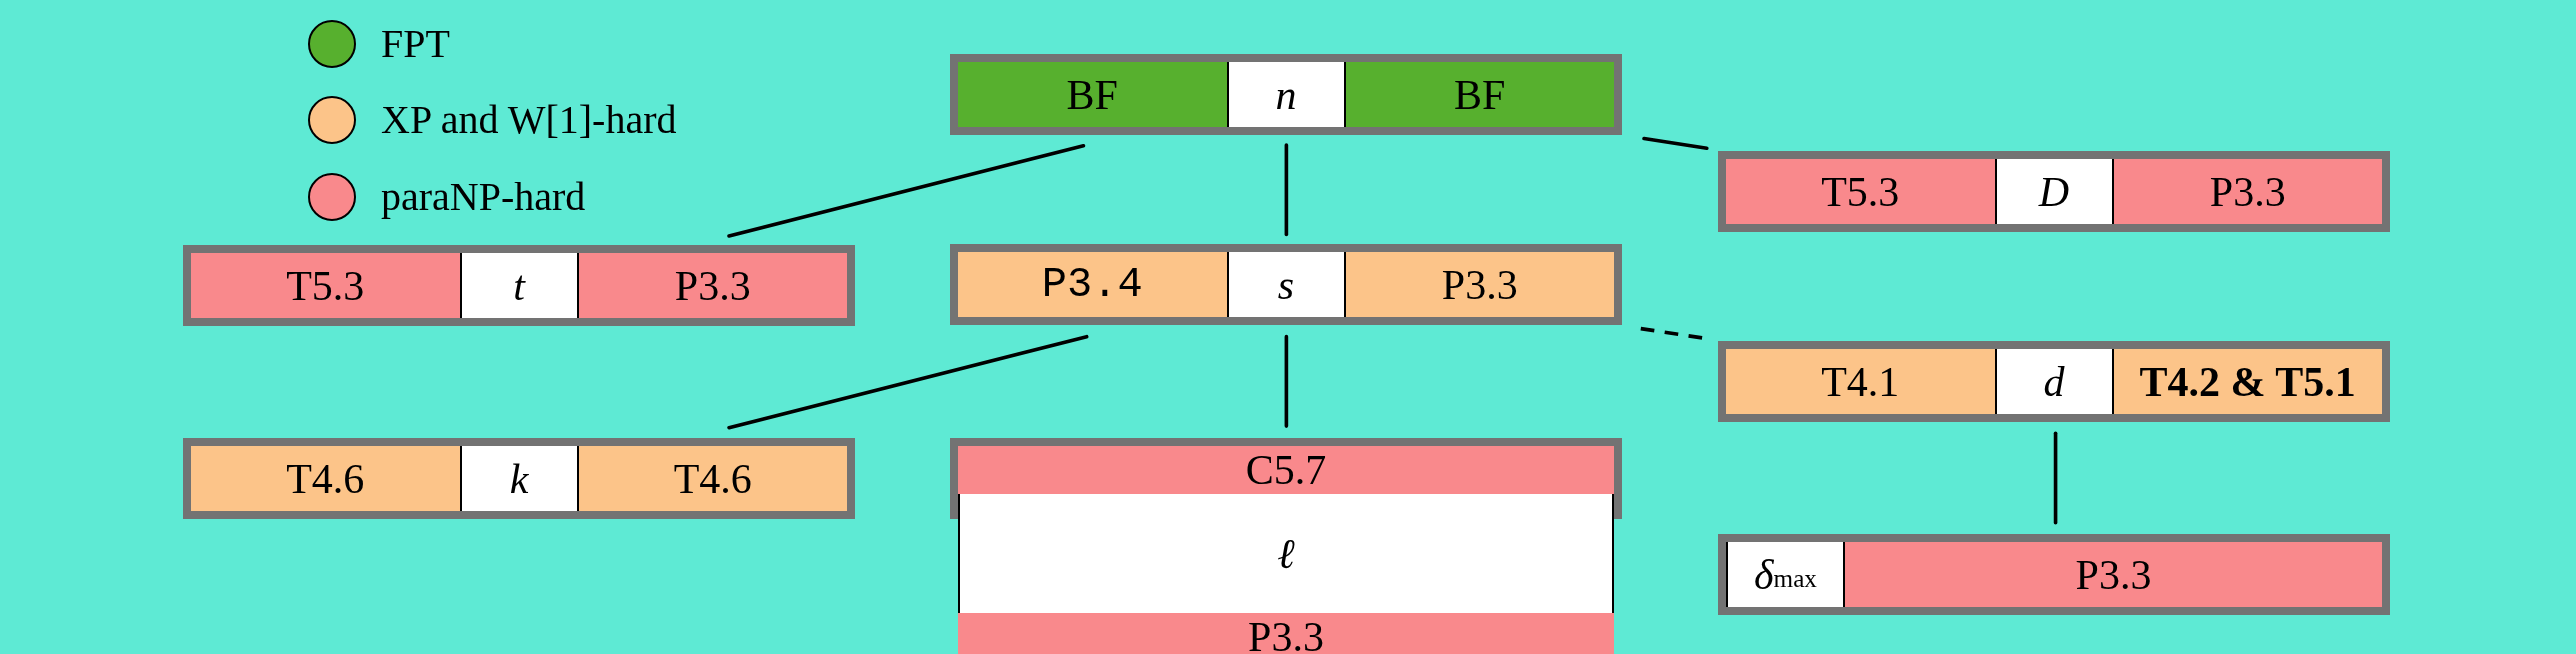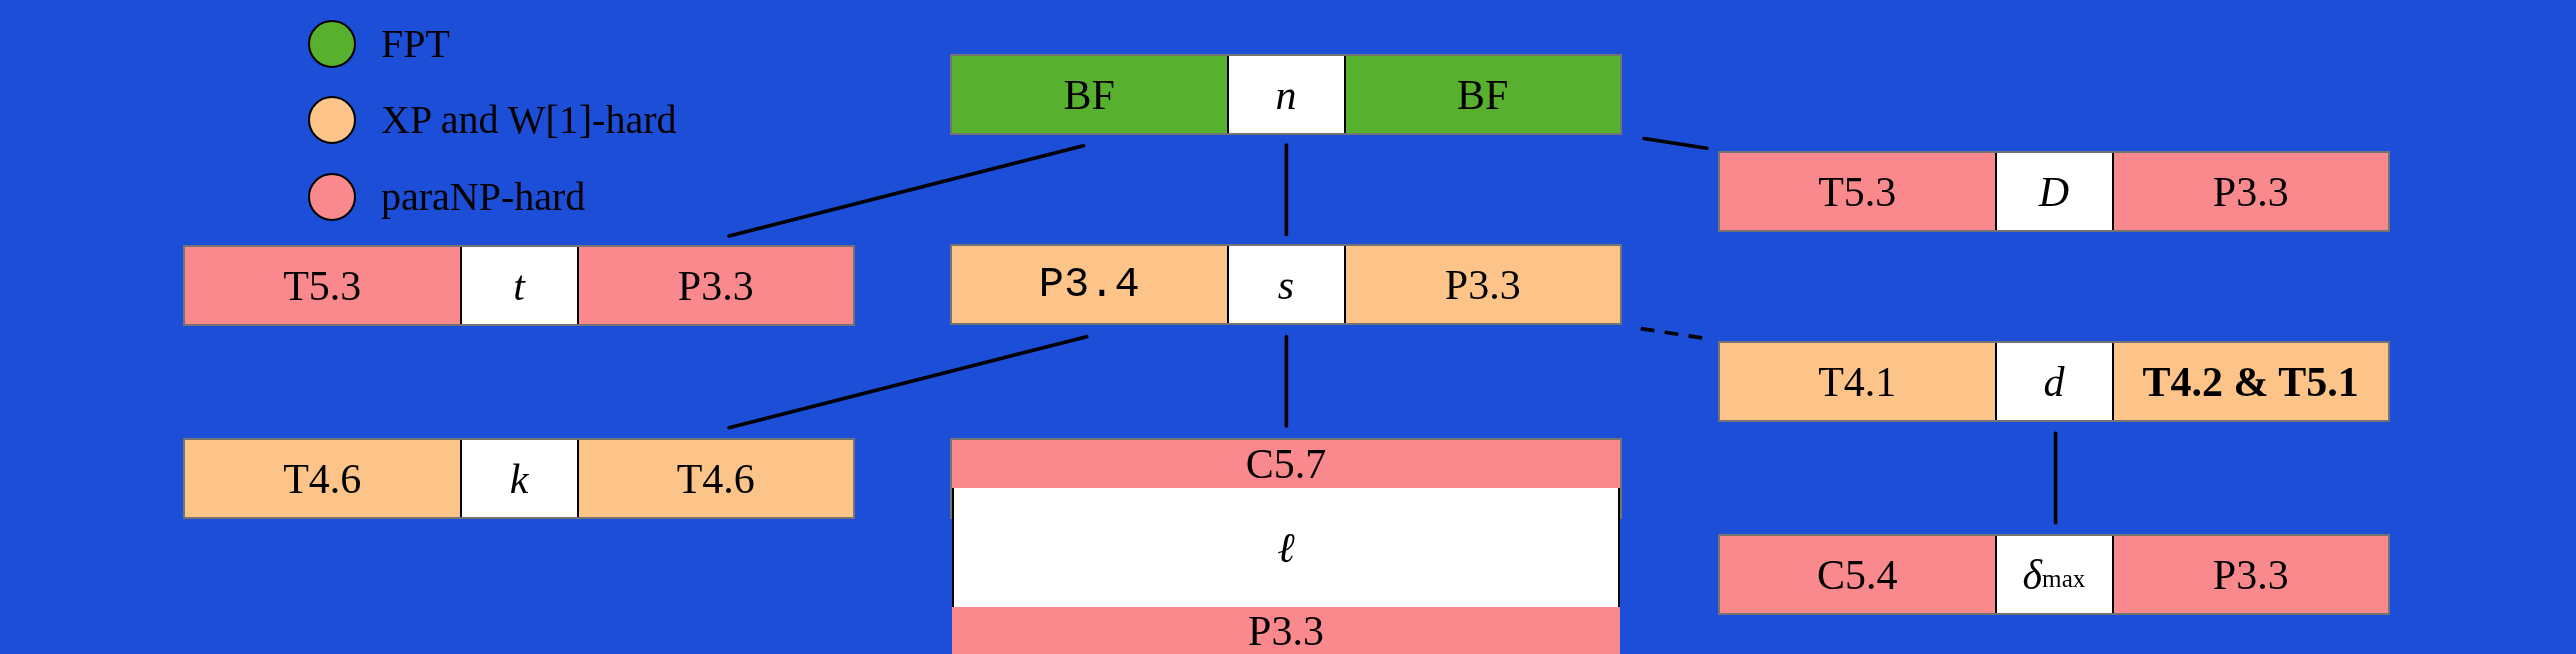--- a/index.html
+++ b/index.html
@@ -1,20 +1,20 @@
 <!DOCTYPE html>
 <html style="font-size:13px"><head>
 <meta charset="utf-8">
 <style>
   html, body { margin: 0; padding: 0; background: #ffffff; }
   .stage {
     position: relative;
     width: 2576px;
     height: 654px;
-    background: #1d4ed8;
+    background: #5eead4;
     font-family: "Liberation Serif", "DejaVu Serif", serif;
     color: #000000;
     overflow: hidden;
   }
   .edges-layer {
     position: absolute;
     left: 0; top: 0;
     width: 2576px; height: 654px;
   }
   .edges-layer line {
@@ -47,21 +47,21 @@
     margin-left: 25px;
     font-size: 40px;
     line-height: 1;
     white-space: nowrap;
   }
   
   .node {
     position: absolute;
     width: 672px;
     height: 81px;
-    border: 2px solid #737373;
+    border: 8px solid #737373;
     box-sizing: border-box;
     display: flex;
     align-items: stretch;
     background: #ffffff;
   }
   .node .seg {
     flex: 1 1 276px;
     display: flex;
     align-items: center;
     justify-content: center;
@@ -206,23 +206,20 @@
     <div class="cell">
       <i>ℓ</i>
         <sub></sub>
     </div>
     <div class="seg" style="background: rgb(249, 137, 140);">
       <span>P3.3</span>
     </div>
   </div>
 
   <div class="node" style="left:1718px; top:534px;">
-    <div class="seg" style="background: rgb(249, 137, 140);">
-      <span>C5.4</span>
-    </div>
     <div class="cell">
       <i>δ</i>
         <sub>max</sub>
     </div>
     <div class="seg" style="background: rgb(249, 137, 140);">
       <span>P3.3</span>
     </div>
   </div>
 
 </div>

